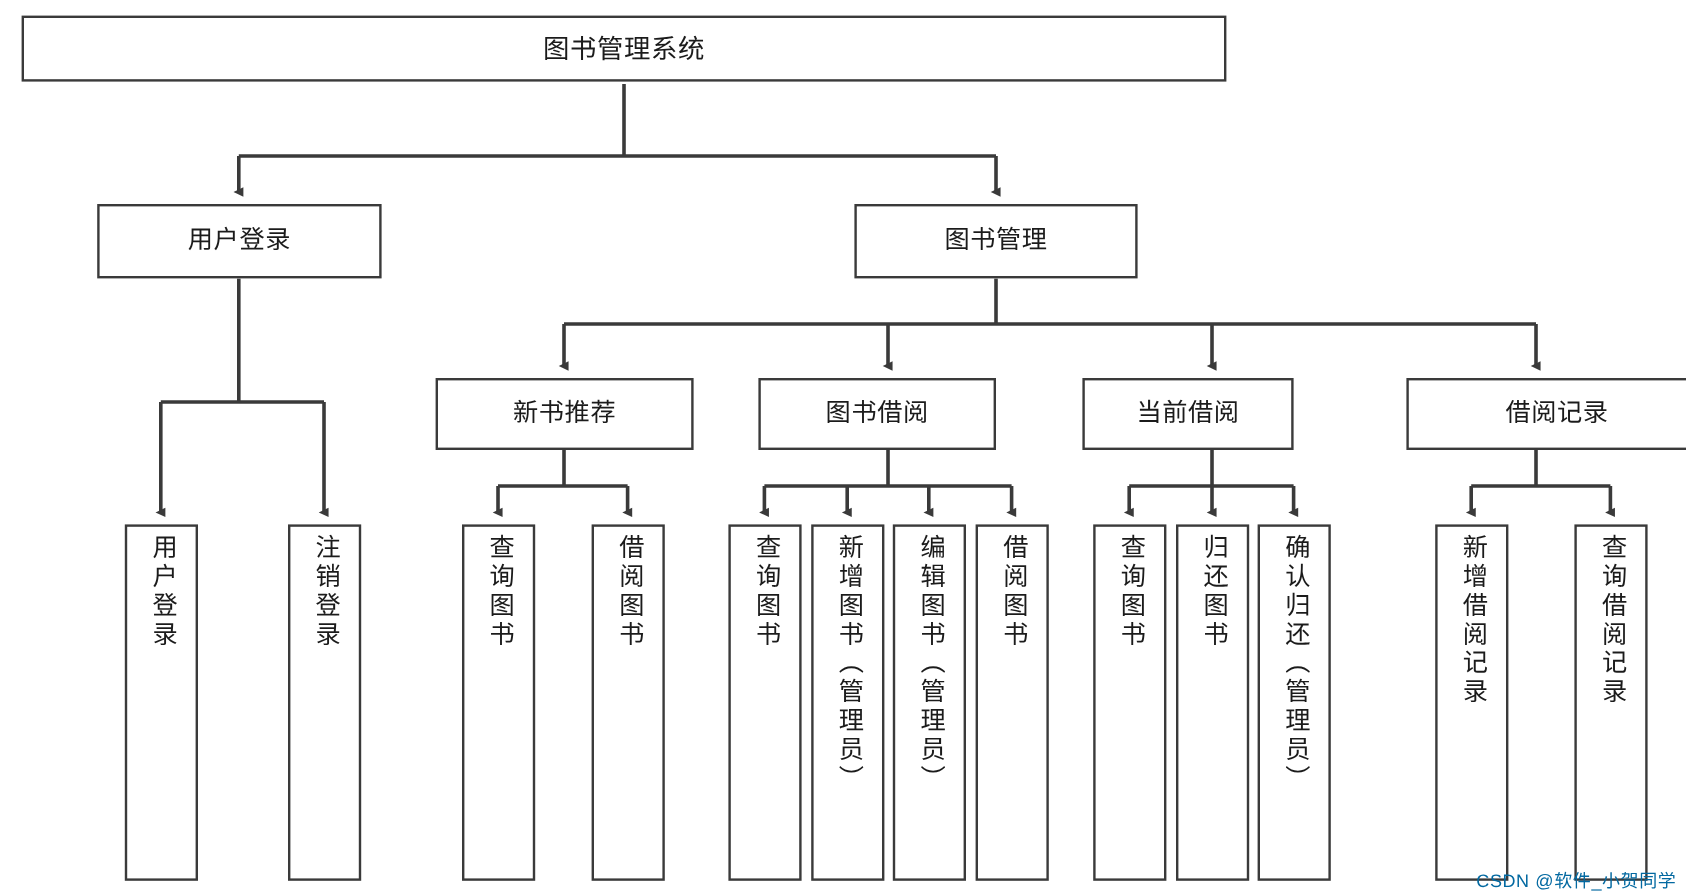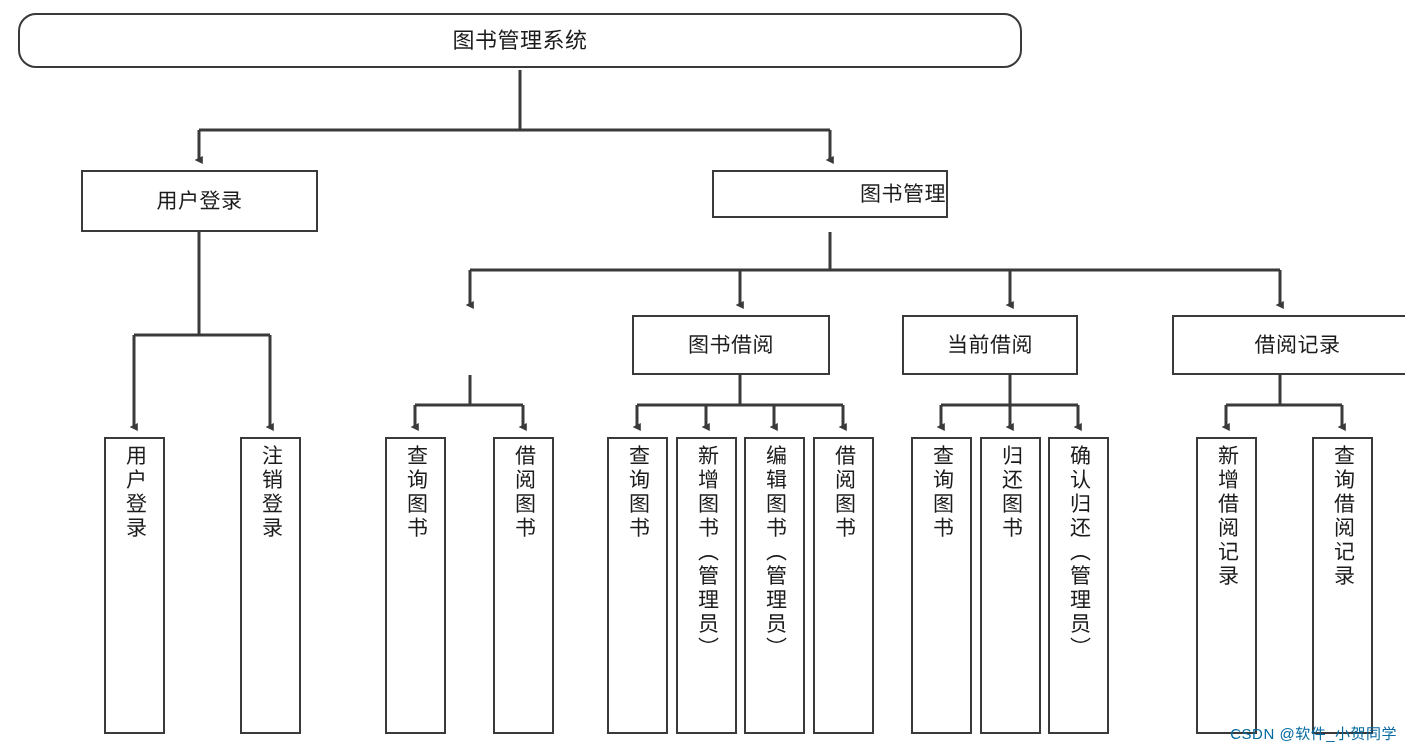--- a/index.html
+++ b/index.html
@@ -128,31 +128,34 @@
       <path d="M1010,405 L1010,427" marker-end="url(#arrowhead)"></path>
       <path d="M1078,405 L1078,427" marker-end="url(#arrowhead)"></path>
 
       <path d="M1280,375 L1280,405"></path>
       <path d="M1226,405 L1342,405"></path>
       <path d="M1226,405 L1226,427" marker-end="url(#arrowhead)"></path>
       <path d="M1342,405 L1342,427" marker-end="url(#arrowhead)"></path>
     </g>
   </svg>
 
-  <div class="node horiz root" style="left:18px; top:13px; width:1004px; height:55px;border-radius:18px;">
+  <div class="node horiz root" style="left:18px; top:13px; width:1004px; height:55px;">
     <span class="node-label">图书管理系统</span>
   </div>
 
   <div class="node horiz" style="left:81px; top:170px; width:237px; height:62px;">
     <span class="node-label">用户登录</span>
   </div>
-  <div class="node horiz" style="left:712px; top:170px; width:236px; height:48px;justify-content:flex-end;">
+  <div class="node horiz" style="left:712px; top:170px; width:236px; height:62px;">
     <span class="node-label">图书管理</span>
   </div>
 
+  <div class="node horiz" style="left:363px; top:315px; width:215px; height:60px;">
+    <span class="node-label">新书推荐</span>
+  </div>
   <div class="node horiz" style="left:632px; top:315px; width:198px; height:60px;">
     <span class="node-label">图书借阅</span>
   </div>
   <div class="node horiz" style="left:902px; top:315px; width:176px; height:60px;">
     <span class="node-label">当前借阅</span>
   </div>
   <div class="node horiz" style="left:1172px; top:315px; width:251px; height:60px;">
     <span class="node-label">借阅记录</span>
   </div>
 

